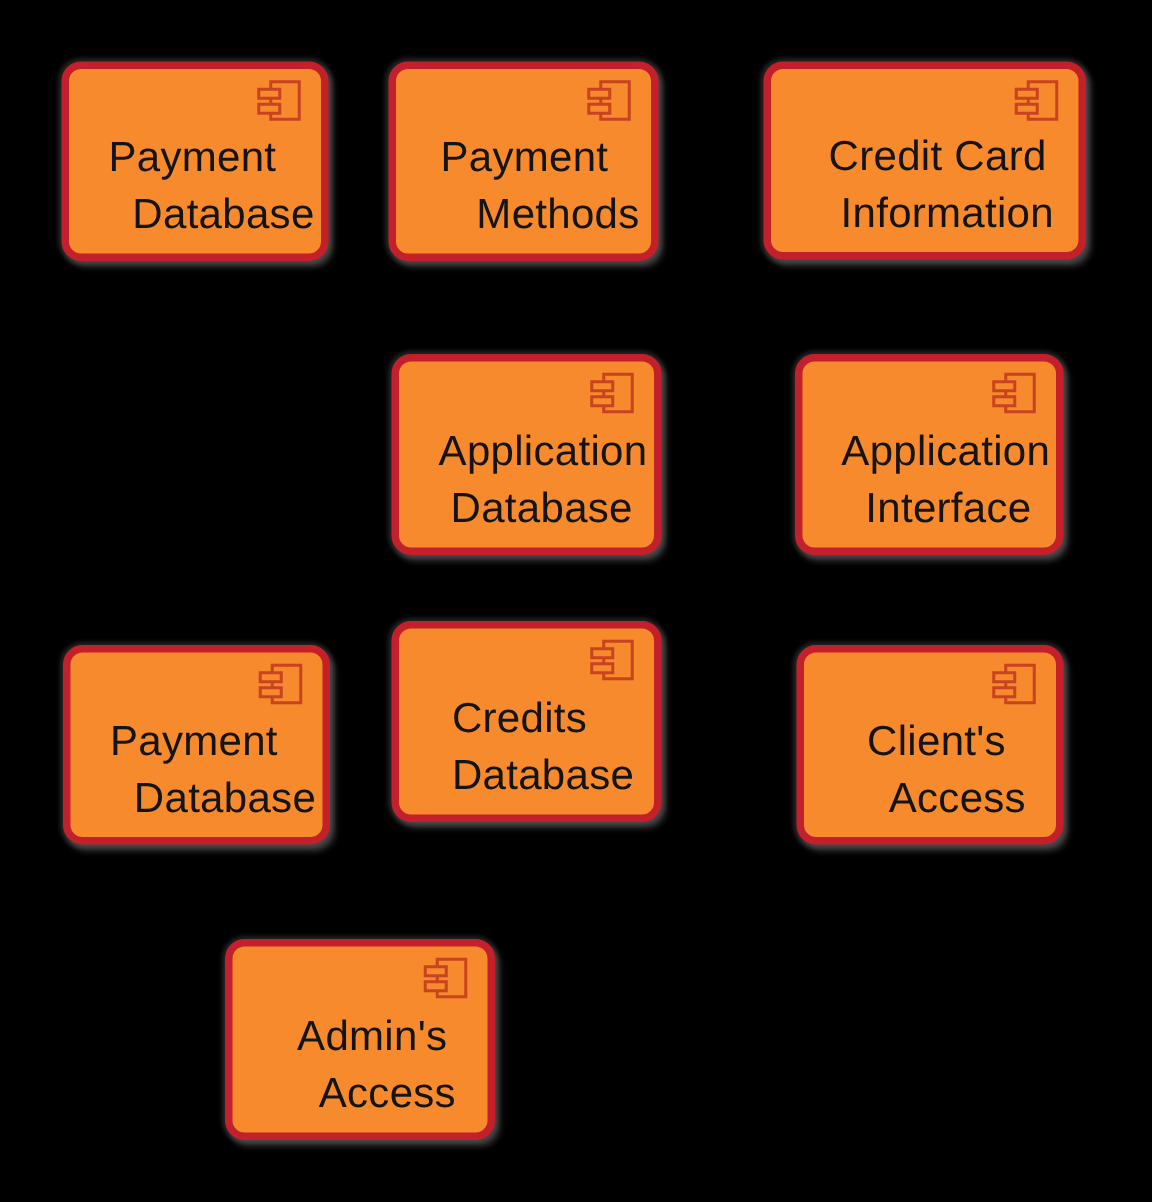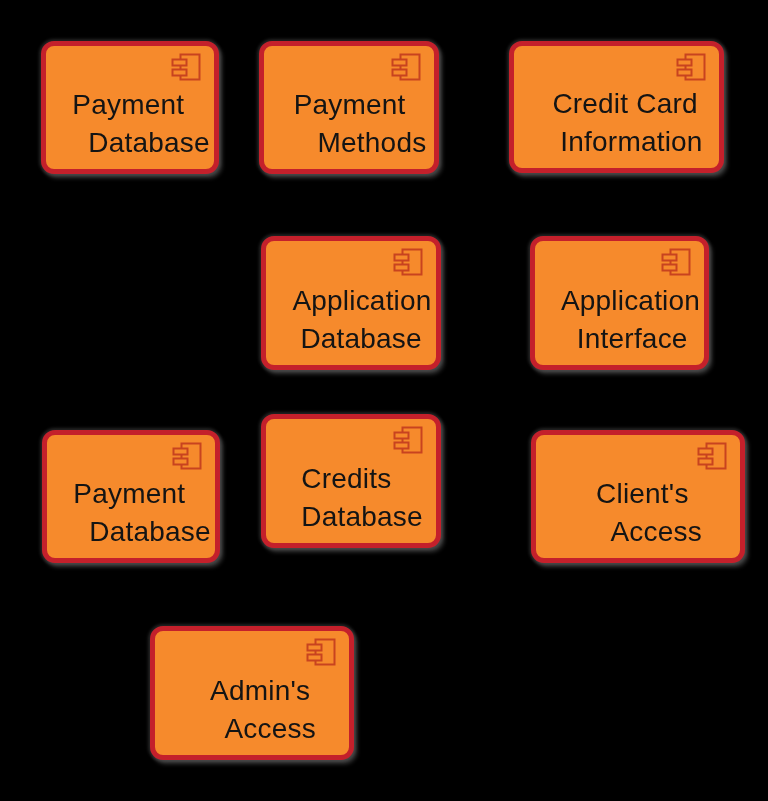--- a/index.html
+++ b/index.html
@@ -49,22 +49,22 @@
 
   
   .b0 { left: 41px;  top: 41px;  width: 178px; height: 133px; }
   .b1 { left: 259px; top: 41px;  width: 180px; height: 133px; }
   .b2 { left: 509px; top: 41px;  width: 215px; height: 132px; }
   .b3 { left: 41px;  top: 236px; width: 178px; height: 133px; }
   .b4 { left: 261px; top: 236px; width: 180px; height: 134px; }
   .b5 { left: 530px; top: 236px; width: 179px; height: 134px; }
   .b6 { left: 42px;  top: 430px; width: 178px; height: 133px; }
   .b7 { left: 261px; top: 414px; width: 180px; height: 134px; }
-  .b8 { left: 531px; top: 430px; width: 214px; height: 133px; }
-  .b9 { left: 150px; top: 626px; width: 204px; height: 134px; }
+  .b8 { left: 531px; top: 430px; width: 178px; height: 133px; }
+  .b9 { left: 150px; top: 626px; width: 180px; height: 134px; }
 </style>
 </head>
 <body>
 
 <div id="canvas">
 
   <div class="component-box b0">
     <svg class="component-icon" viewBox="0 0 30 28">
       <rect class="body" x="9.5" y="1.5" width="19" height="25"></rect>
       <rect class="tab" x="1.5" y="6.5" width="14" height="6"></rect>

